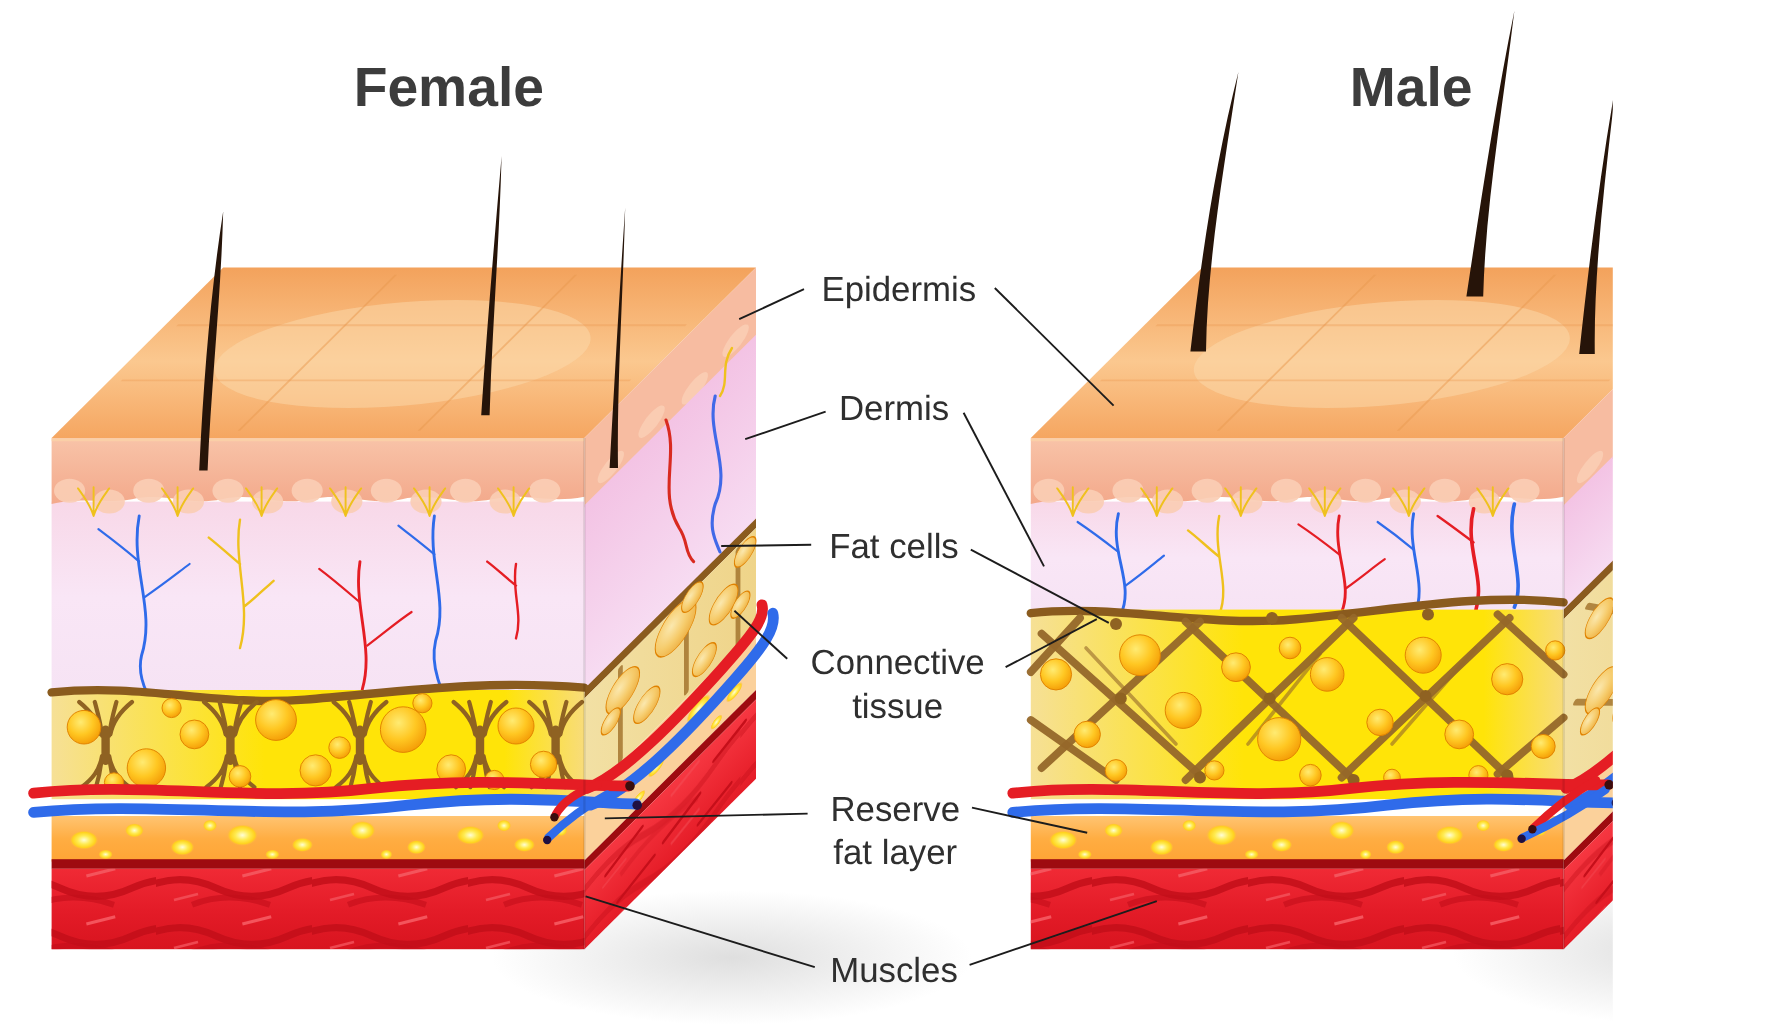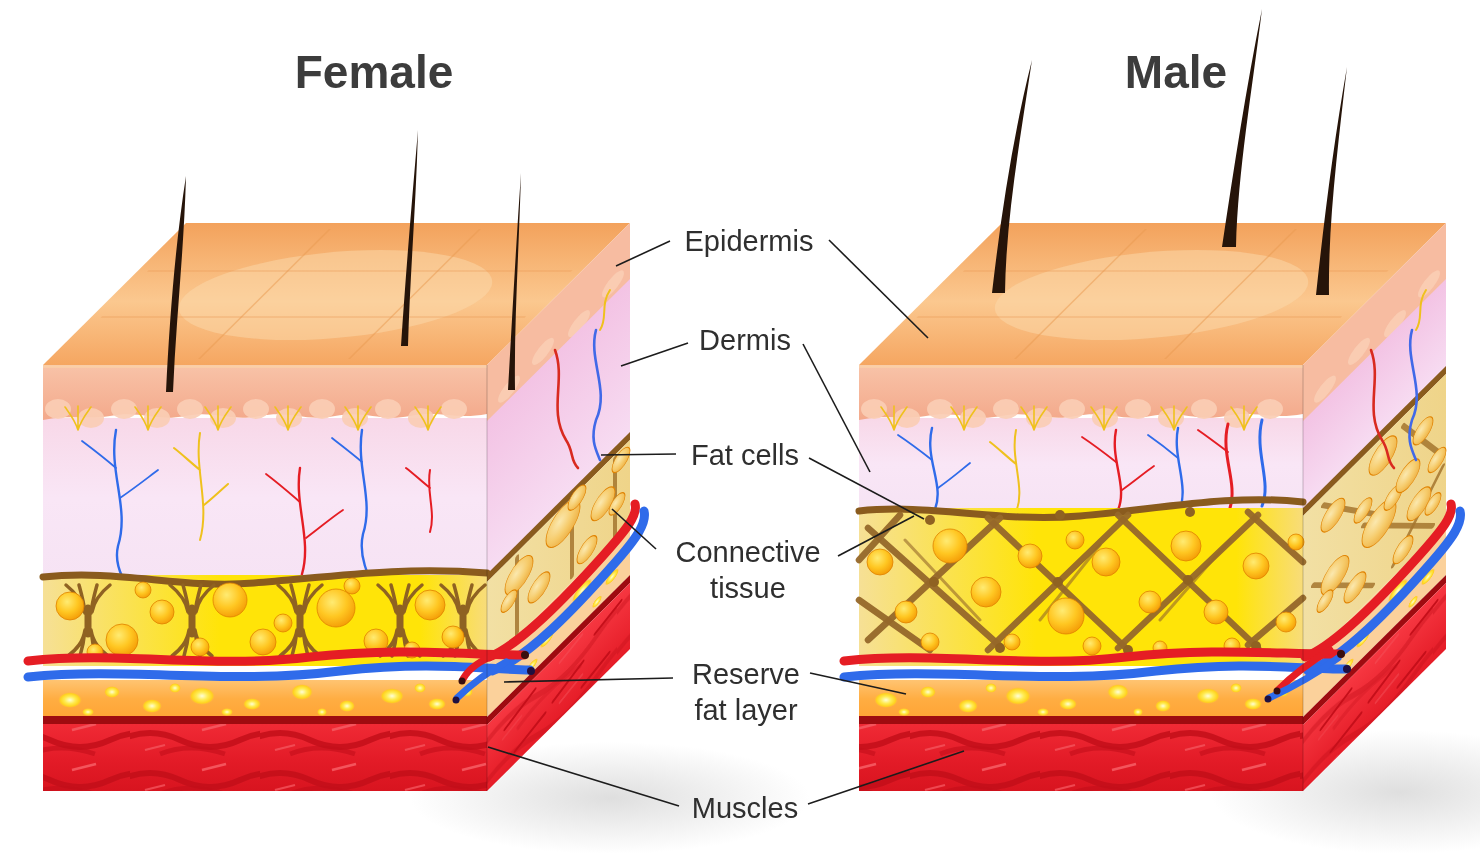--- a/index.html
+++ b/index.html
@@ -1,16 +1,16 @@
 <!DOCTYPE html>
 <html style="--title-color: #3C3C3C; --label-color: #2F2F2F; --line-color: #1C1C1C;"><head>
 <meta charset="utf-8">
 <style>
   html,body{margin:0;padding:0;background:#fff;}
-  .stage{position:relative;width:1480px;height:855px;background:#fff;overflow:hidden;font-family:"Liberation Sans",sans-serif;}
+  .stage{position:relative;width:1344px;height:855px;background:#fff;overflow:hidden;font-family:"Liberation Sans",sans-serif;}
   svg{display:block;}
   .title{font-family:"Liberation Sans",sans-serif;font-weight:bold;font-size:46px;fill:var(--title-color,#3C3C3C);}
   .lbl{font-family:"Liberation Sans",sans-serif;font-size:29px;fill:var(--label-color,#2F2F2F);}
   .conn{stroke:var(--line-color,#1C1C1C);stroke-width:1.6;}
 </style>
 </head>
 <body>
 
 <div class="stage">
 <svg width="1480" height="855" viewBox="0 0 1480 855">

